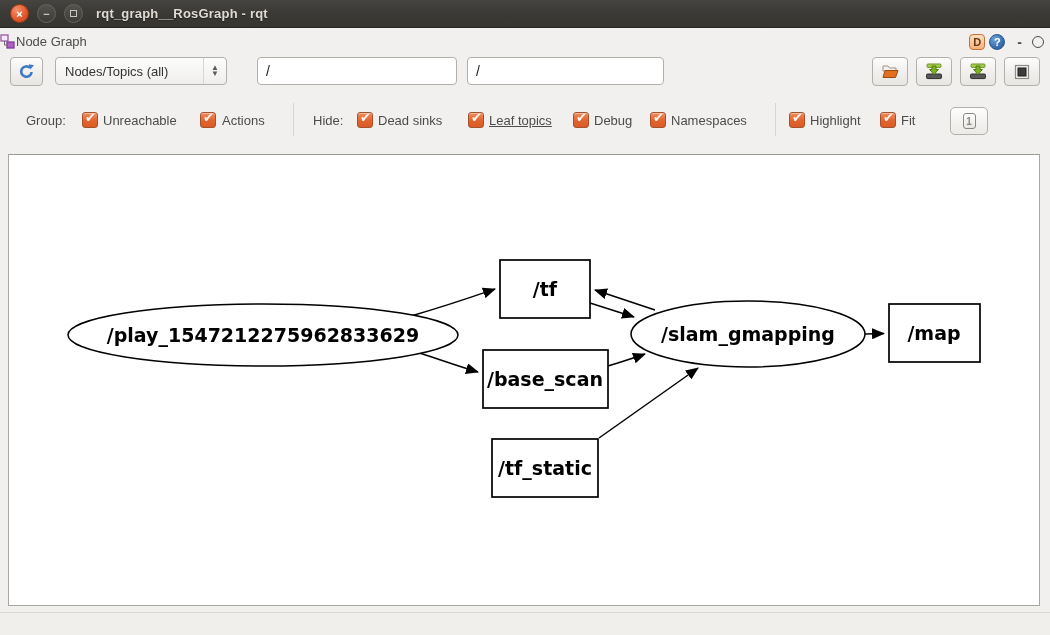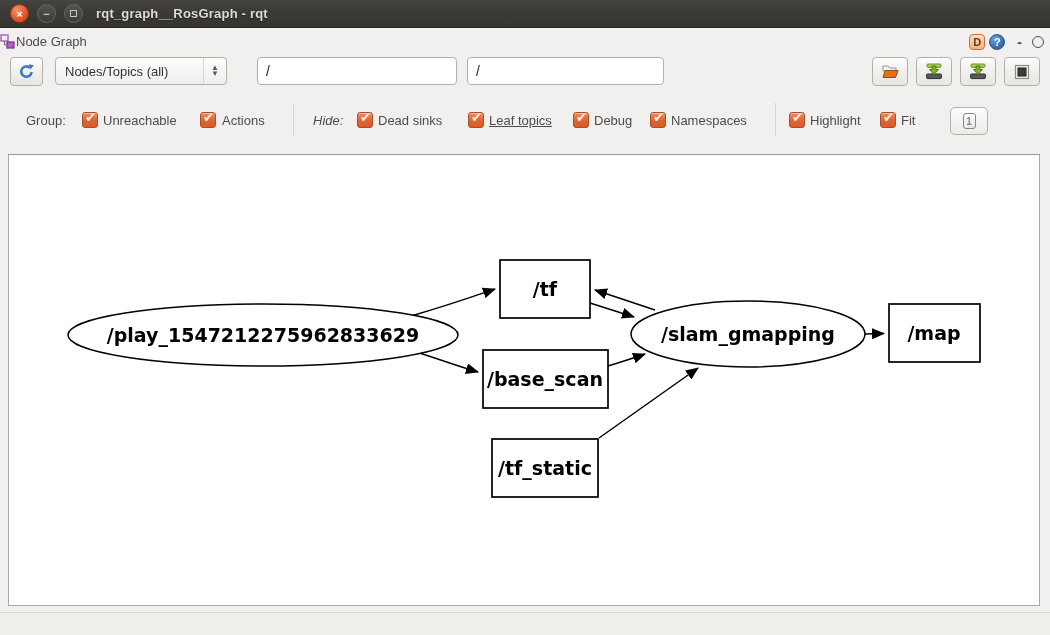--- a/index.html
+++ b/index.html
@@ -149,21 +149,21 @@
   <span class="flabel" style="left:26px;">Group:</span>
 
   <span class="cb" style="left:82px;"></span>
   <span class="flabel" style="left:103px;">Unreachable</span>
 
   <span class="cb" style="left:200px;"></span>
   <span class="flabel" style="left:222px;">Actions</span>
 
   <span class="vsep" style="left:293px;"></span>
 
-  <span class="flabel" style="left:313px;font-style:italic;">Hide:</span>
+  <span class="flabel" style="left:313px;">Hide:</span>
 
   <span class="cb" style="left:357px;"></span>
   <span class="flabel" style="left:378px;">Dead sinks</span>
 
   <span class="cb" style="left:468px;"></span>
   <span class="flabel" style="left:489px;text-decoration:underline;">Leaf topics</span>
 
   <span class="cb" style="left:573px;"></span>
   <span class="flabel" style="left:594px;">Debug</span>
 

